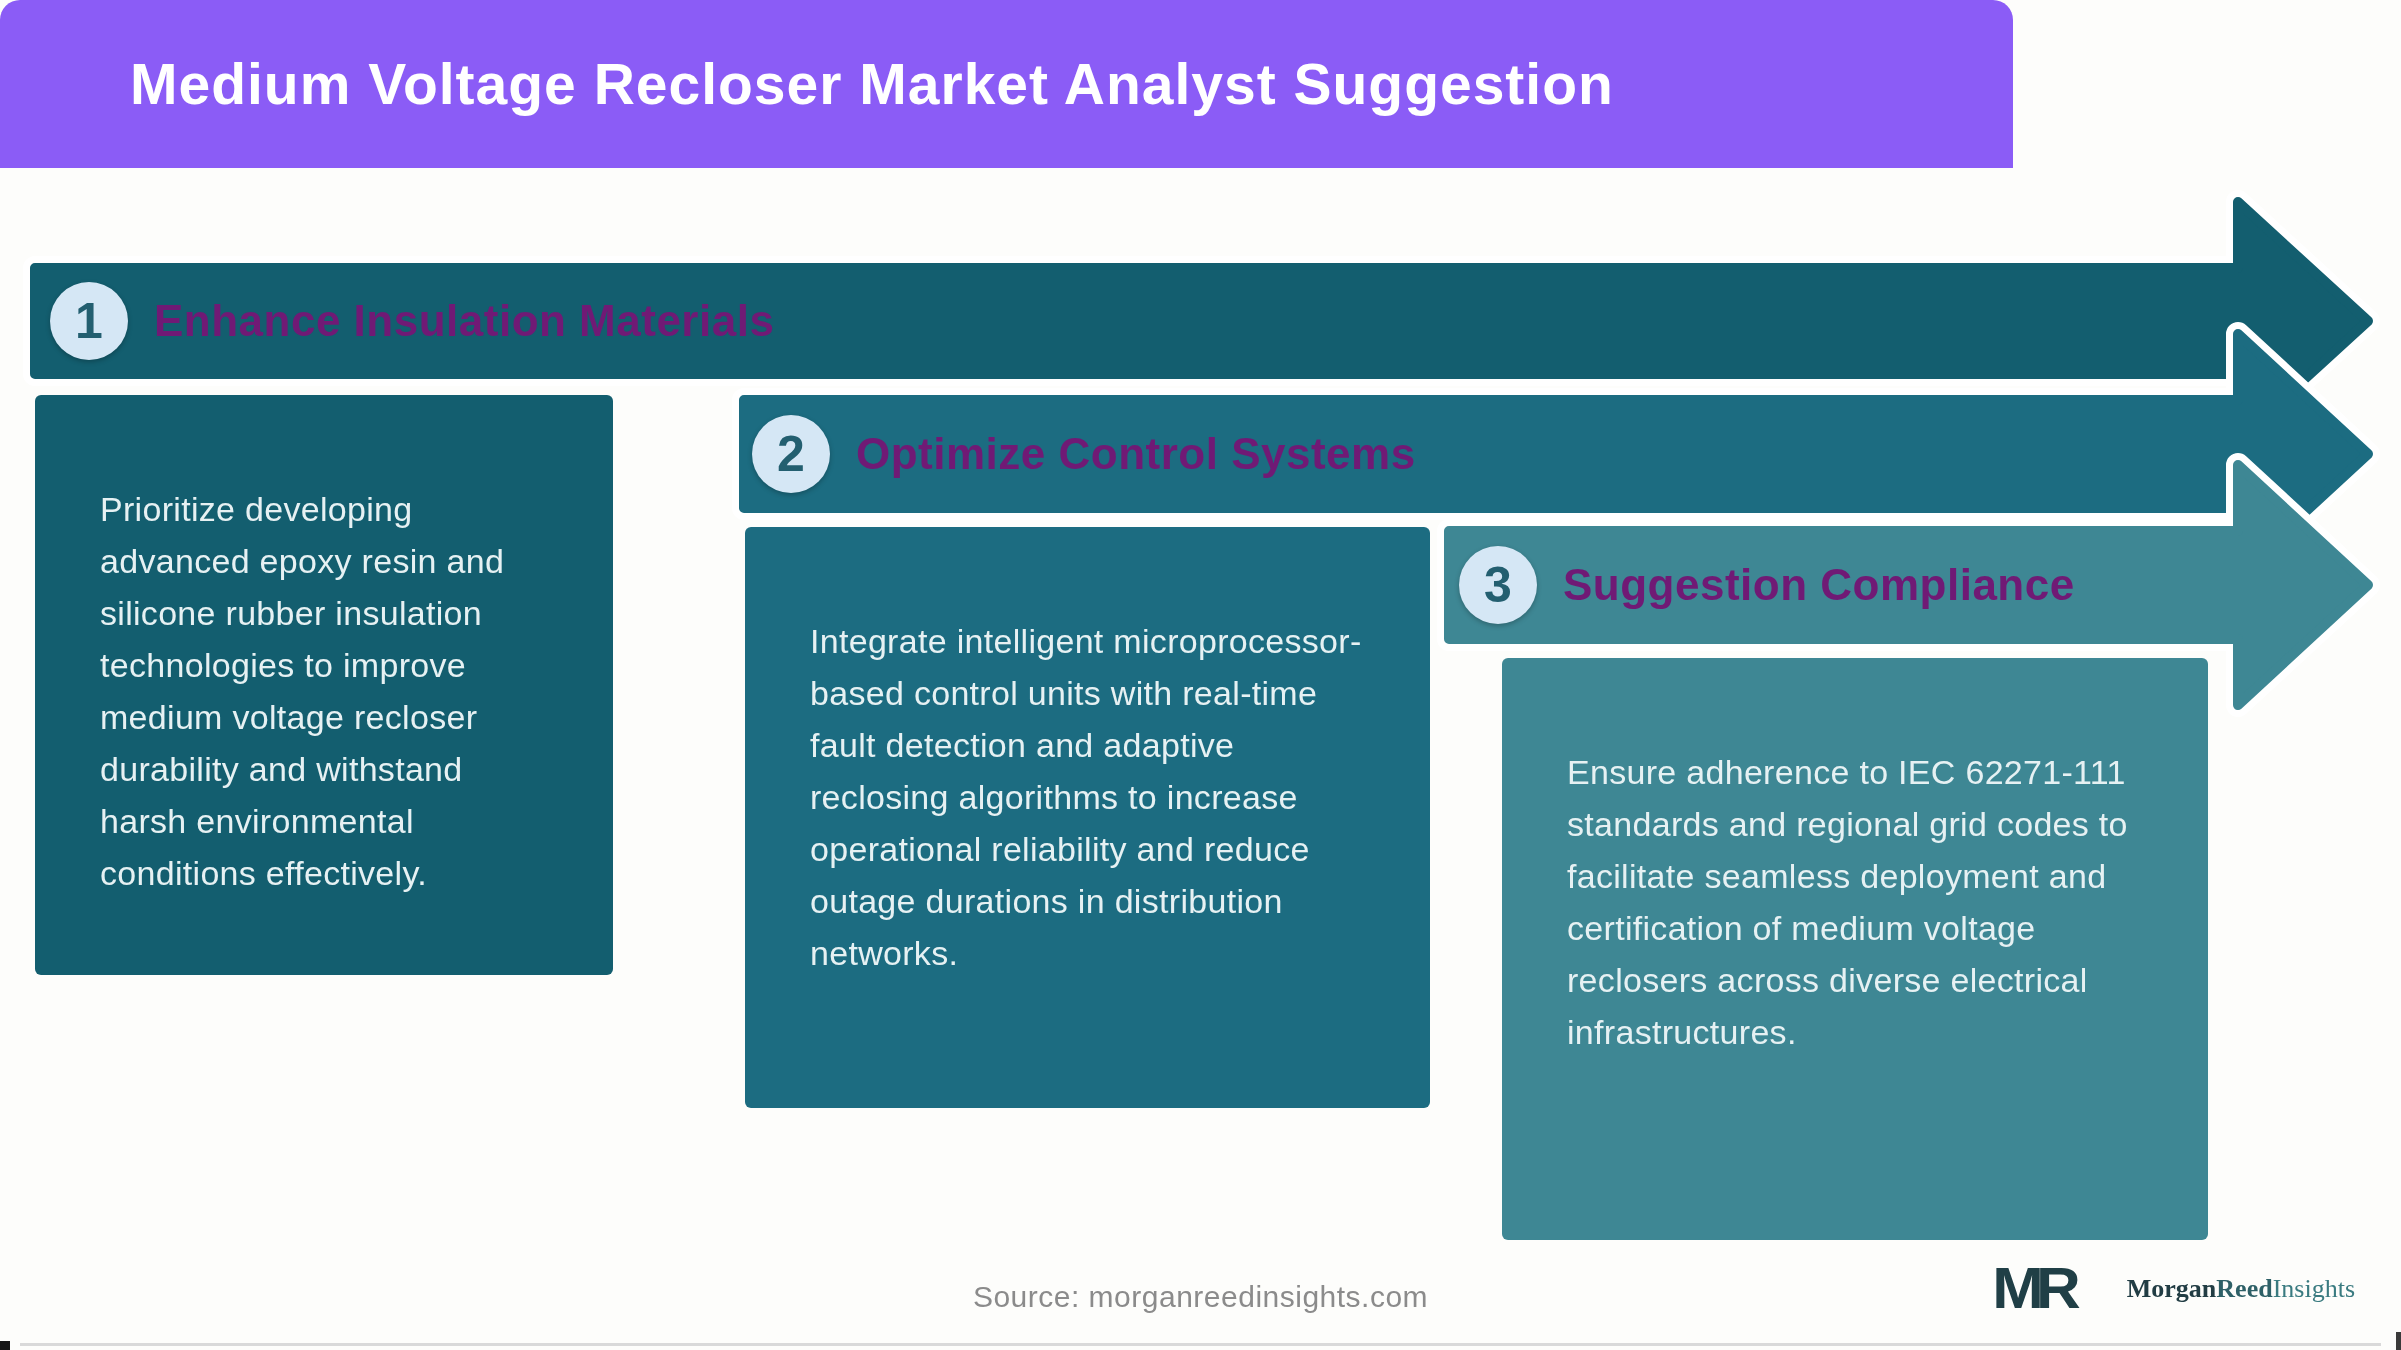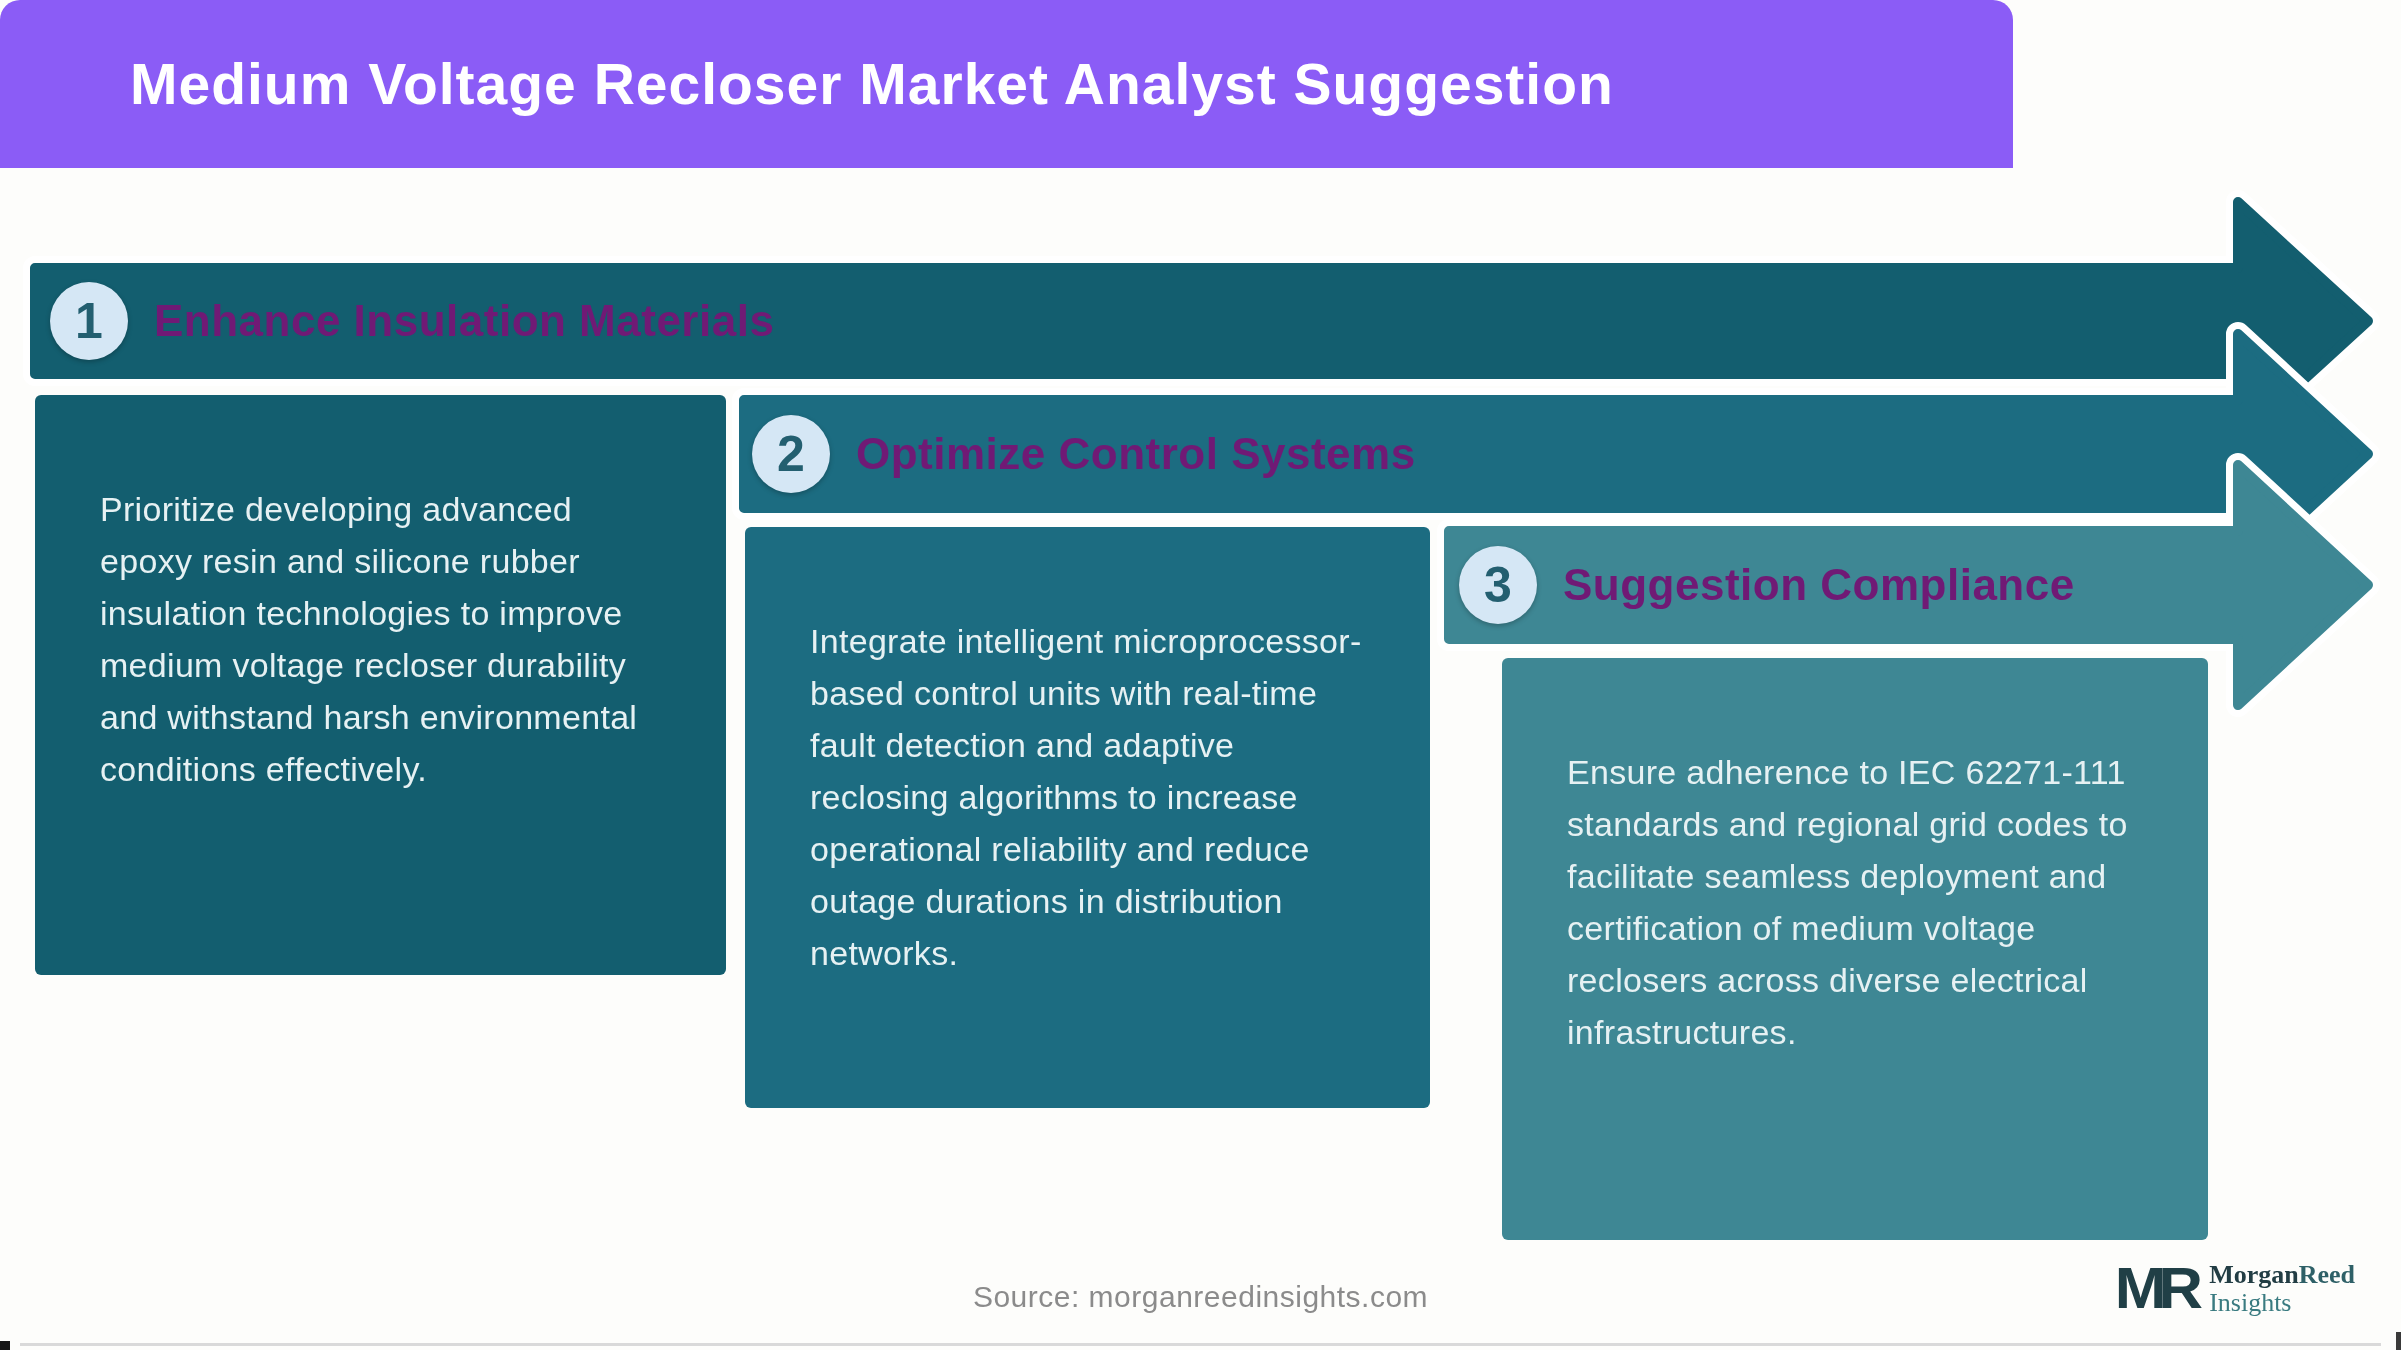--- a/index.html
+++ b/index.html
@@ -20,31 +20,31 @@
   .step-row.r2{left:744px;top:400px;height:108px;padding-left:8px;}
   .step-row.r3{left:1449px;top:531px;height:108px;padding-left:10px;}
   .num-circle{width:78px;height:78px;border-radius:50%;background:#d5e7f5;color:#235f70;
               display:flex;align-items:center;justify-content:center;font-size:50px;font-weight:700;
               box-shadow:0 2px 5px rgba(0,0,0,0.25);flex:0 0 auto;}
   .step-title{color:#701a75;font-size:44px;font-weight:600;margin-left:26px;letter-spacing:0.5px;white-space:nowrap;}
 
   
   .desc-box{position:absolute;border-radius:6px;color:#e6f1f3;font-size:34px;line-height:52px;
             letter-spacing:0.3px;padding:88px 62px 0 65px;box-sizing:border-box;font-weight:400;}
-  .desc-box.b1{left:35px;top:395px;width:691px;height:580px;background:#135e6f;}
+  .desc-box.b1{left:35px;top:395px;width:578px;height:580px;background:#135e6f;}
   .desc-box.b2{left:745px;top:527px;width:685px;height:581px;background:#1c6c81;}
   .desc-box.b3{left:1502px;top:658px;width:706px;height:582px;background:#3e8794;}
 
   
   .source-line{position:absolute;left:0;top:1280px;width:2401px;text-align:center;
                color:#8b8b8b;font-size:30px;letter-spacing:0.5px;}
   .logo{position:absolute;right:46px;top:1258px;display:flex;align-items:center;}
   .logo-monogram{font-size:62px;font-weight:800;color:#203f46;letter-spacing:-8px;
                  margin-right:14px;line-height:1;transform:scaleY(0.92);}
-  .logo-text{display:flex;flex-direction:column;justify-content:center;font-family:"Liberation Serif",serif;}
+  .logo-text{display:flex;flex-direction:row;justify-content:center;font-family:"Liberation Serif",serif;margin-left:40px;}
   .logo-name{font-size:26px;font-weight:700;line-height:28px;}
   .logo-name .dark{color:#223d44;}
   .logo-name .teal{color:#2e6067;}
   .logo-tagline{font-size:26px;color:#3a7b80;line-height:28px;}
 
   
   .bottom-line{position:absolute;left:20px;right:20px;top:1343px;height:3px;background:#d9d9d9;}
   .edge-mark-left{position:absolute;left:0;top:1341px;width:10px;height:9px;background:#161616;}
   .edge-mark-right{position:absolute;right:0;top:1332px;width:5px;height:18px;background:#3a3a3a;}
 </style>

